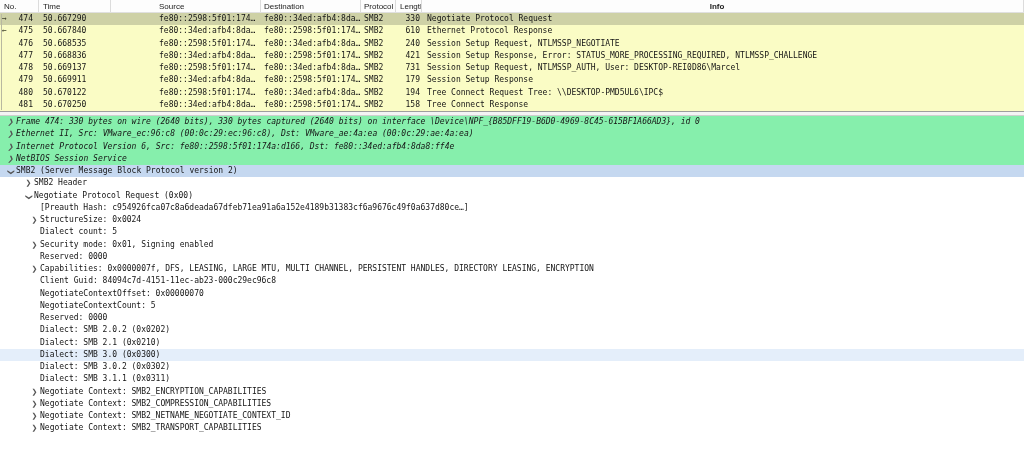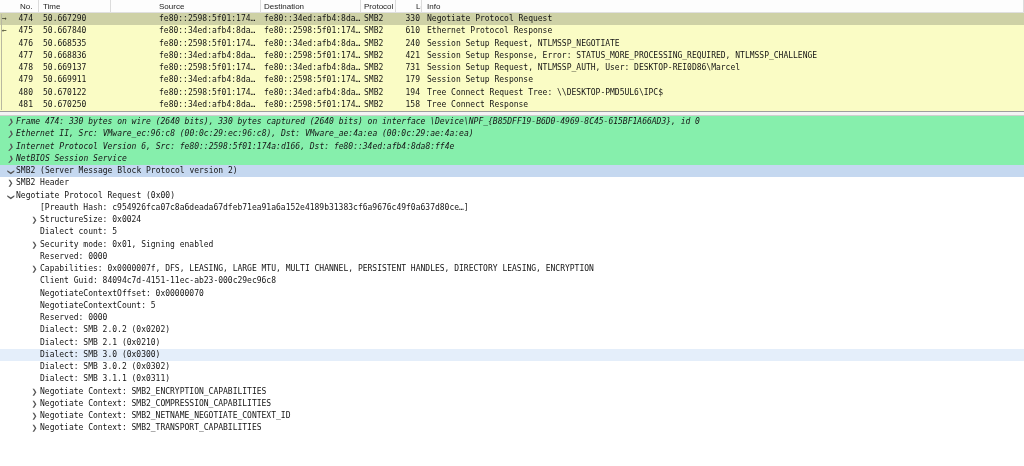--- a/index.html
+++ b/index.html
@@ -10,21 +10,21 @@
     font-size:8px; color:#141414; cursor:default;
   }
 
   
   #packet-list { position:absolute; left:0; top:0; width:1024px; }
   #list-header {
     display:flex; height:13px; line-height:13px; background:#fdfdfd;
     border-bottom:1px solid #e0e0e0;
     font-family:"Liberation Sans", sans-serif; font-size:8px; color:#222;
   }
-  .hcell { border-right:1px solid #dcdcdc; padding-left:20px; overflow:hidden; white-space:nowrap; }
+  .hcell { border-right:1px solid #dcdcdc; padding-left:4px; overflow:hidden; white-space:nowrap; }
   .prow { display:flex; height:12.25px; line-height:12.3px; background:#fafcc5; white-space:nowrap; }
   .prow.selected { background:#ced1a6; }
   .c0 { width:39px; position:relative; text-align:right; padding-right:6px; }
   .c1 { width:72px;  padding-left:4px; }
   .c2 { width:106px; padding-left:4px;margin-left:44px; }
   .c3 { width:100px; padding-left:3px; }
   .c4 { width:35px;  padding-left:3px; }
   .c5 { width:26px;  text-align:right; padding-right:2px; }
   .c6 { flex:1; padding-left:5px; overflow:hidden; }
   .marker {
@@ -44,38 +44,38 @@
   .drow { display:flex; height:12.25px; line-height:12.3px; white-space:nowrap; overflow:hidden; background:#ffffff; }
   .drow.zone-gray { background:#86efac;font-style:italic; }
   .drow.hl-selected { background:#c5d8f0; }
   .drow.hl-field { background:#e4eefa; }
   .chev {
     display:inline-block; width:11px; flex:0 0 11px; text-align:center;
     color:#555; font-family:"Liberation Sans", sans-serif; font-size:7px;
   }
   .chev.expanded { transform:rotate(90deg) translateX(1px); }
   .ind0 { padding-left:5px; }
-  .ind1 { padding-left:5px; }
+  .ind1 { padding-left:23px; }
   .ind2 { padding-left:29px; }
   .dtext { color:#141414; }
 </style>
 </head>
 <body>
 
 <div id="screen">
 
   <div id="packet-list">
     <div id="list-header">
         <div class="hcell c0" style="text-align: left; padding-right: 0px;">No.</div>
         <div class="hcell c1" style="text-align: left; padding-right: 0px;">Time</div>
         <div class="hcell c2" style="text-align: left; padding-right: 0px;">Source</div>
         <div class="hcell c3" style="text-align: left; padding-right: 0px;">Destination</div>
         <div class="hcell c4" style="text-align: left; padding-right: 0px;">Protocol</div>
         <div class="hcell c5" style="text-align: left; padding-right: 0px;">Length</div>
-        <div class="hcell c6" style="text-align: left; padding-right: 16px;">Info</div>
+        <div class="hcell c6" style="text-align: center; padding-right: 16px; font-weight: bold;">Info</div>
       </div>
     <div id="list-body">
         <div class="prow selected">
       <div class="c0"><span class="marker">→</span><span class="no">474</span></div>
       <div class="c1">50.667290</div>
       <div class="c2">fe80::2598:5f01:174…</div>
       <div class="c3">fe80::34ed:afb4:8da…</div>
       <div class="c4">SMB2</div>
       <div class="c5">330</div>
       <div class="c6">Negotiate Protocol Request</div>

